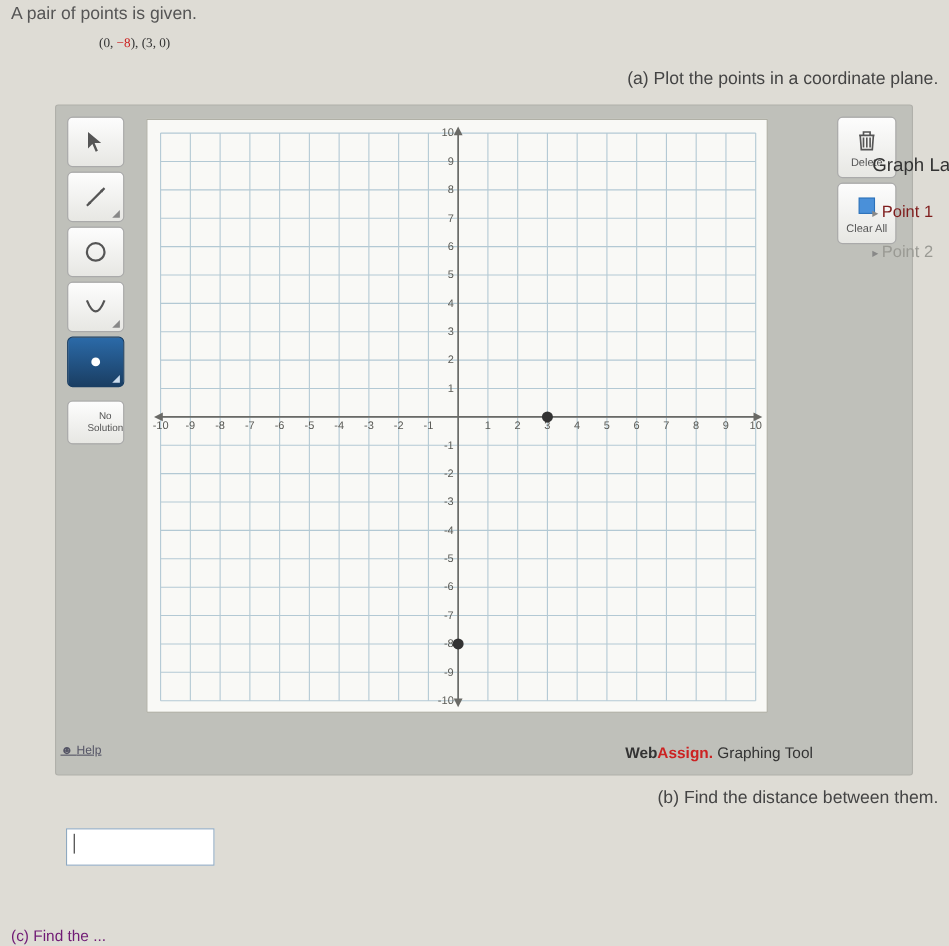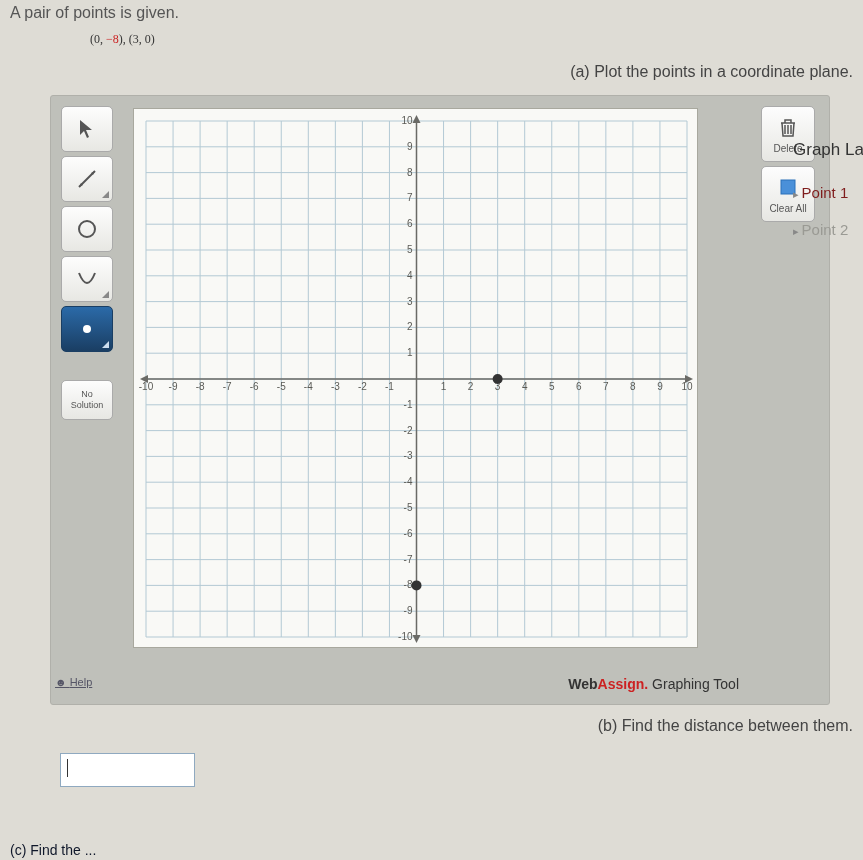--- a/index.html
+++ b/index.html
@@ -43,25 +43,25 @@
     font-size: 12px; color: #555;
   }
   .tool-btn.selected {
     background: linear-gradient(#2b6aa8,#1a3e63);
     border-color: #1a3e63;
     color: #fff;
   }
   .tool-btn .corner { position: absolute; right: 3px; bottom: 3px; width: 0; height: 0; border-right: 7px solid #888; border-top: 7px solid transparent; }
   .tool-btn.selected .corner { border-right-color: #cde; }
   .nosol {
-    width: 52px; height: 40px; margin-top: 24px;
+    width: 52px; height: 40px; margin-top: 8px;
     background: linear-gradient(#fdfdfd,#e7e7e3);
     border: 1px solid #aaa; border-radius: 5px;
     font-size: 9px; line-height: 11px; text-align: center;
-    display: flex; align-items: center; justify-content: center; color: #555;
+    display: flex; align-items: center; justify-content: flex-end; color: #555;
   }
   .help-link {
     position: absolute; left: 4px; bottom: 16px;
     font-size: 11px; color: #556; text-decoration: underline;
   }
   .help-link::before { content: "☻ "; text-decoration: none; }
 
   .actions {
     position: absolute; right: 10px; top: 10px;
     width: 58px; display: flex; flex-direction: column; gap: 4px;
@@ -107,21 +107,21 @@
     width: 135px; height: 34px;
     border: 1px solid #8fa9c0;
     background: #fff;
     padding: 4px 6px; color: #333;
   }
   .cursor { display: inline-block; width: 1px; height: 18px; background: #333; vertical-align: middle; }
 
   svg.icon-svg { width: 24px; height: 24px; }
   .footer-fade {
     position: absolute; left: 0; bottom: 0; width: 100%; height: 18px;
-    font-size: 14px; color: #0f172a; padding-left: 10px;
+    font-size: 14px; color: #701a75; padding-left: 10px;
   }
 </style>
 </head>
 <body>
 
 <div class="problem-text">A pair of points is given.</div>
 <div class="points">
   <span>(0, </span><span class="red">−8</span><span>), (3, 0)</span>
 </div>
 <div class="part-label">

